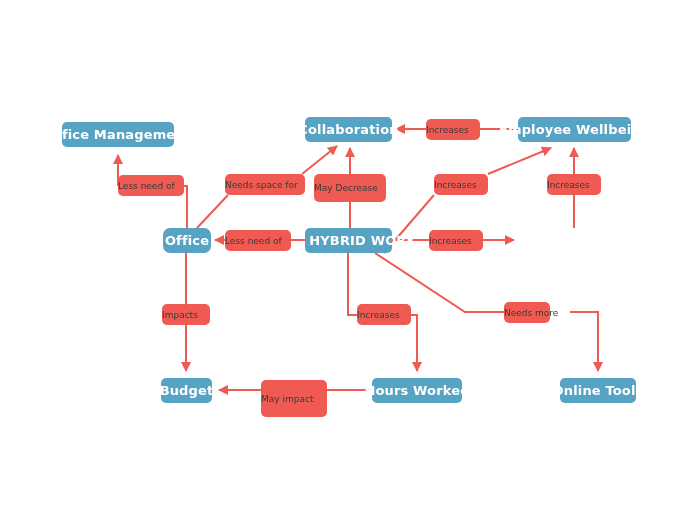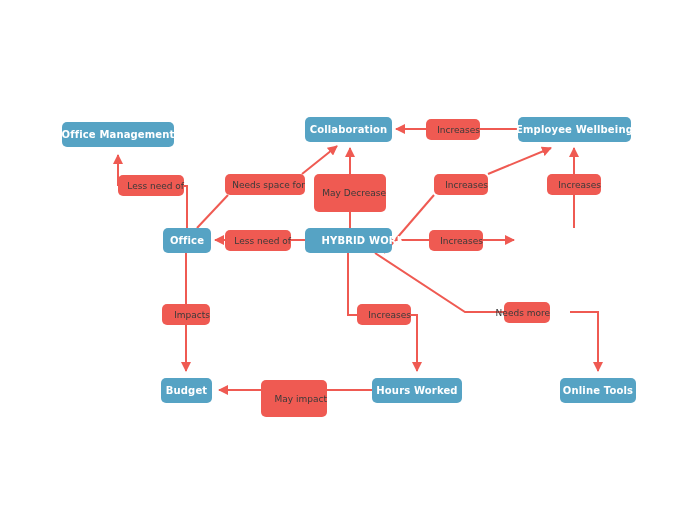--- a/index.html
+++ b/index.html
@@ -23,41 +23,41 @@
     top: 0;
     width: 697px;
     height: 520px;
   }
   .node {
     position: absolute;
     box-sizing: border-box;
     background: #56a3c4;
     color: #ffffff;
     border-radius: 5px;
-    font-size: 10px;
+    font-size: 13px;
     font-weight: bold;
     letter-spacing: 0.15px;
     display: flex;
     align-items: center;
     justify-content: center;
     text-align: center;
     white-space: nowrap;
     z-index: 5;
   }
   .elabel {
     position: absolute;
     box-sizing: border-box;
     background: #ef5a52;
     color: #3a3a3a;
     border-radius: 5px;
     font-size: 9px;
     font-weight: normal;
     display: flex;
     align-items: center;
-    justify-content: flex-end;
+    justify-content: flex-start;
     text-align: center;
     white-space: nowrap;
     z-index: 6;
   }
 </style>
 </head>
 <body>
 
 <div id="canvas">
 
@@ -112,21 +112,21 @@
   </div>
 
   <div class="node" style="left:518px; top:117px; width:113px; height:25px;">
     <span>Employee Wellbeing</span>
   </div>
 
   <div class="node" style="left:305px; top:117px; width:87px; height:25px;">
     <span>Collaboration</span>
   </div>
 
-  <div class="node" style="left:163px; top:228px; width:48px; height:25px;">
+  <div class="node" style="left:163px; top:228px; width:48px; height:25px;border-radius:7px;">
     <span>Office</span>
   </div>
 
   <div class="node" style="left:305px; top:228px; width:87px; height:25px;padding-left:29px;">
     <span>HYBRID WORK</span>
   </div>
 
 
   <div class="node" style="left:161px; top:378px; width:51px; height:25px;">
     <span>Budget</span>
@@ -141,21 +141,21 @@
   </div>
 
   <div class="elabel" style="left:118px; top:175px; width:66px; height:21px;">
     <span>Less need of</span>
   </div>
 
   <div class="elabel" style="left:225px; top:174px; width:80px; height:21px;">
     <span>Needs space for</span>
   </div>
 
-  <div class="elabel" style="left:314px; top:174px; width:72px; height:38px;padding-left:38px;">
+  <div class="elabel" style="left:314px; top:174px; width:72px; height:28px;">
     <span>May Decrease</span>
   </div>
 
   <div class="elabel" style="left:426px; top:119px; width:54px; height:21px;">
     <span>Increases</span>
   </div>
 
   <div class="elabel" style="left:225px; top:230px; width:66px; height:21px;">
     <span>Less need of</span>
   </div>

